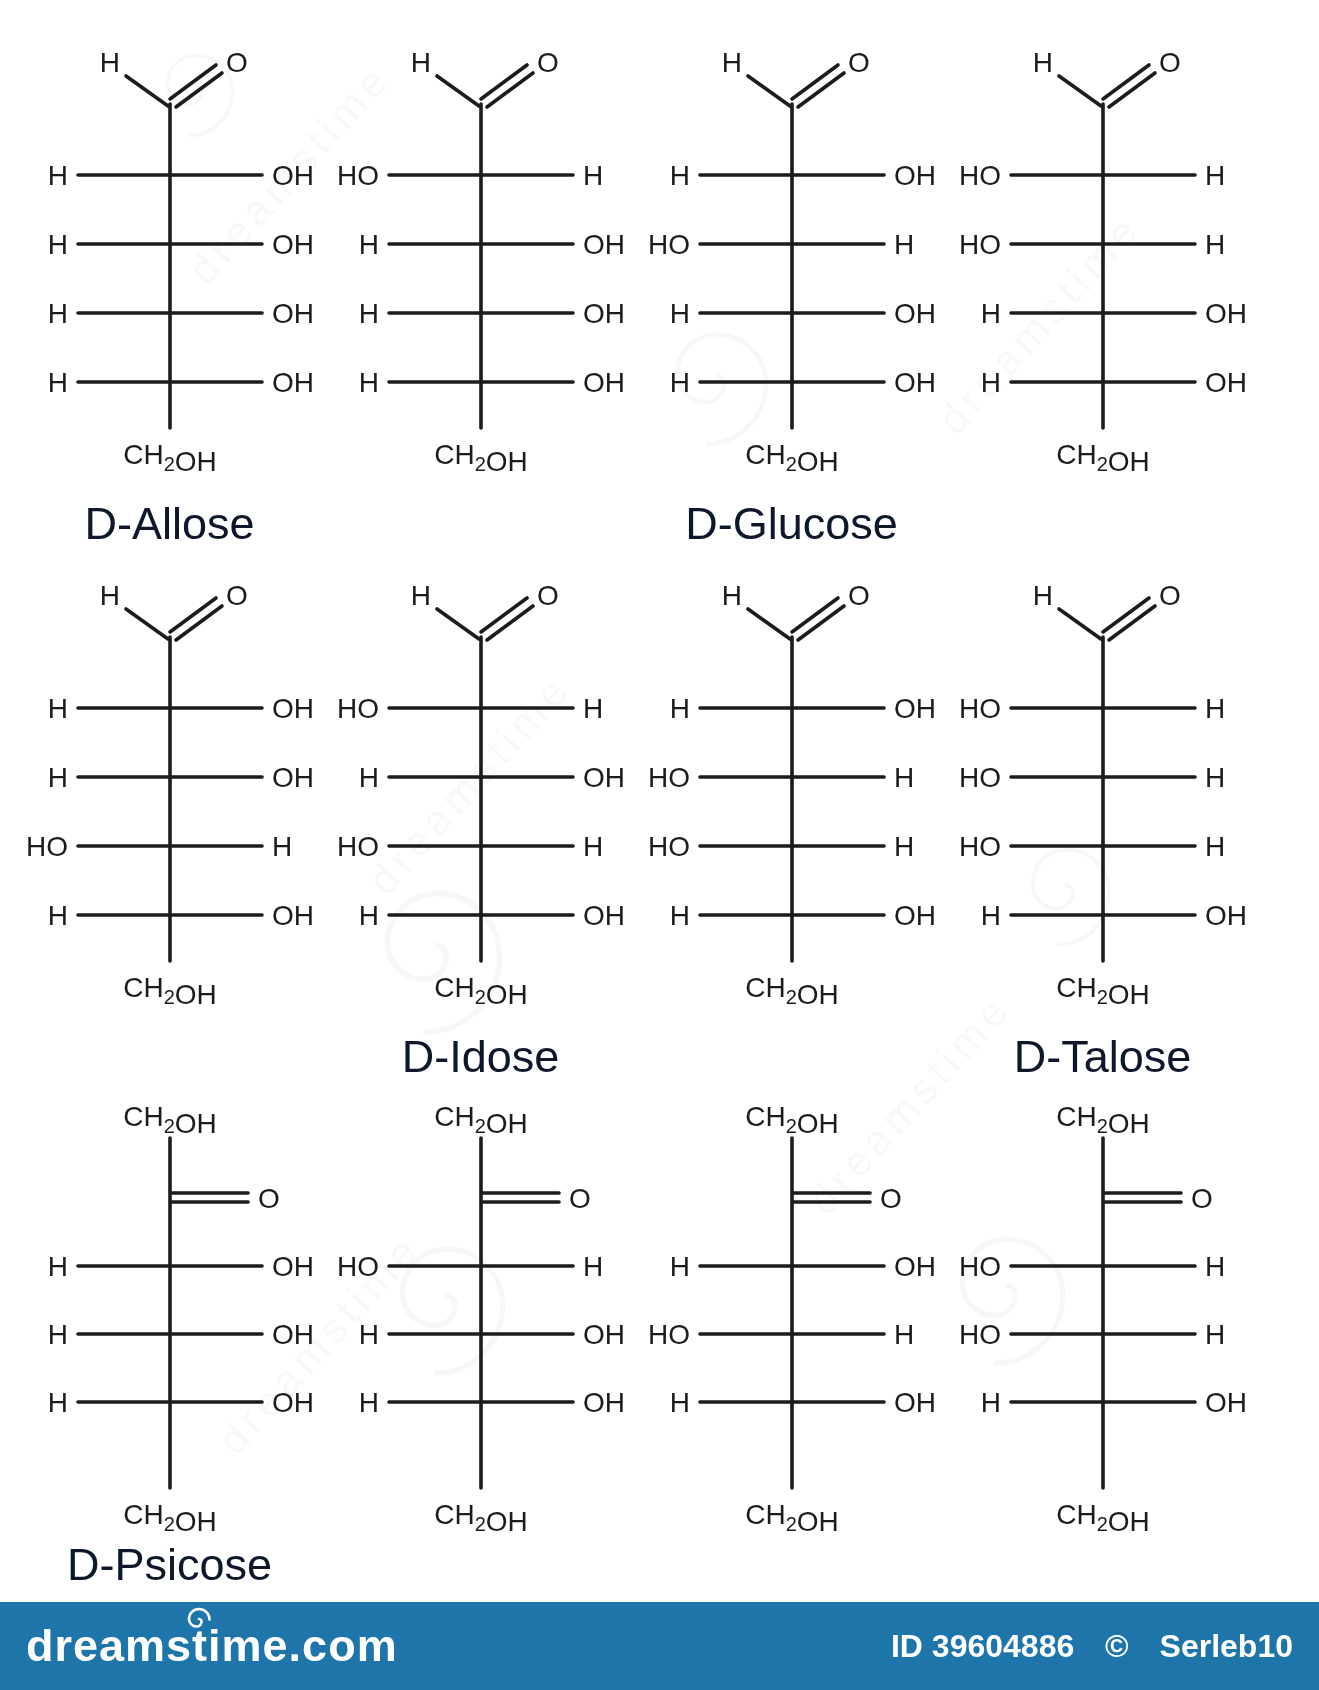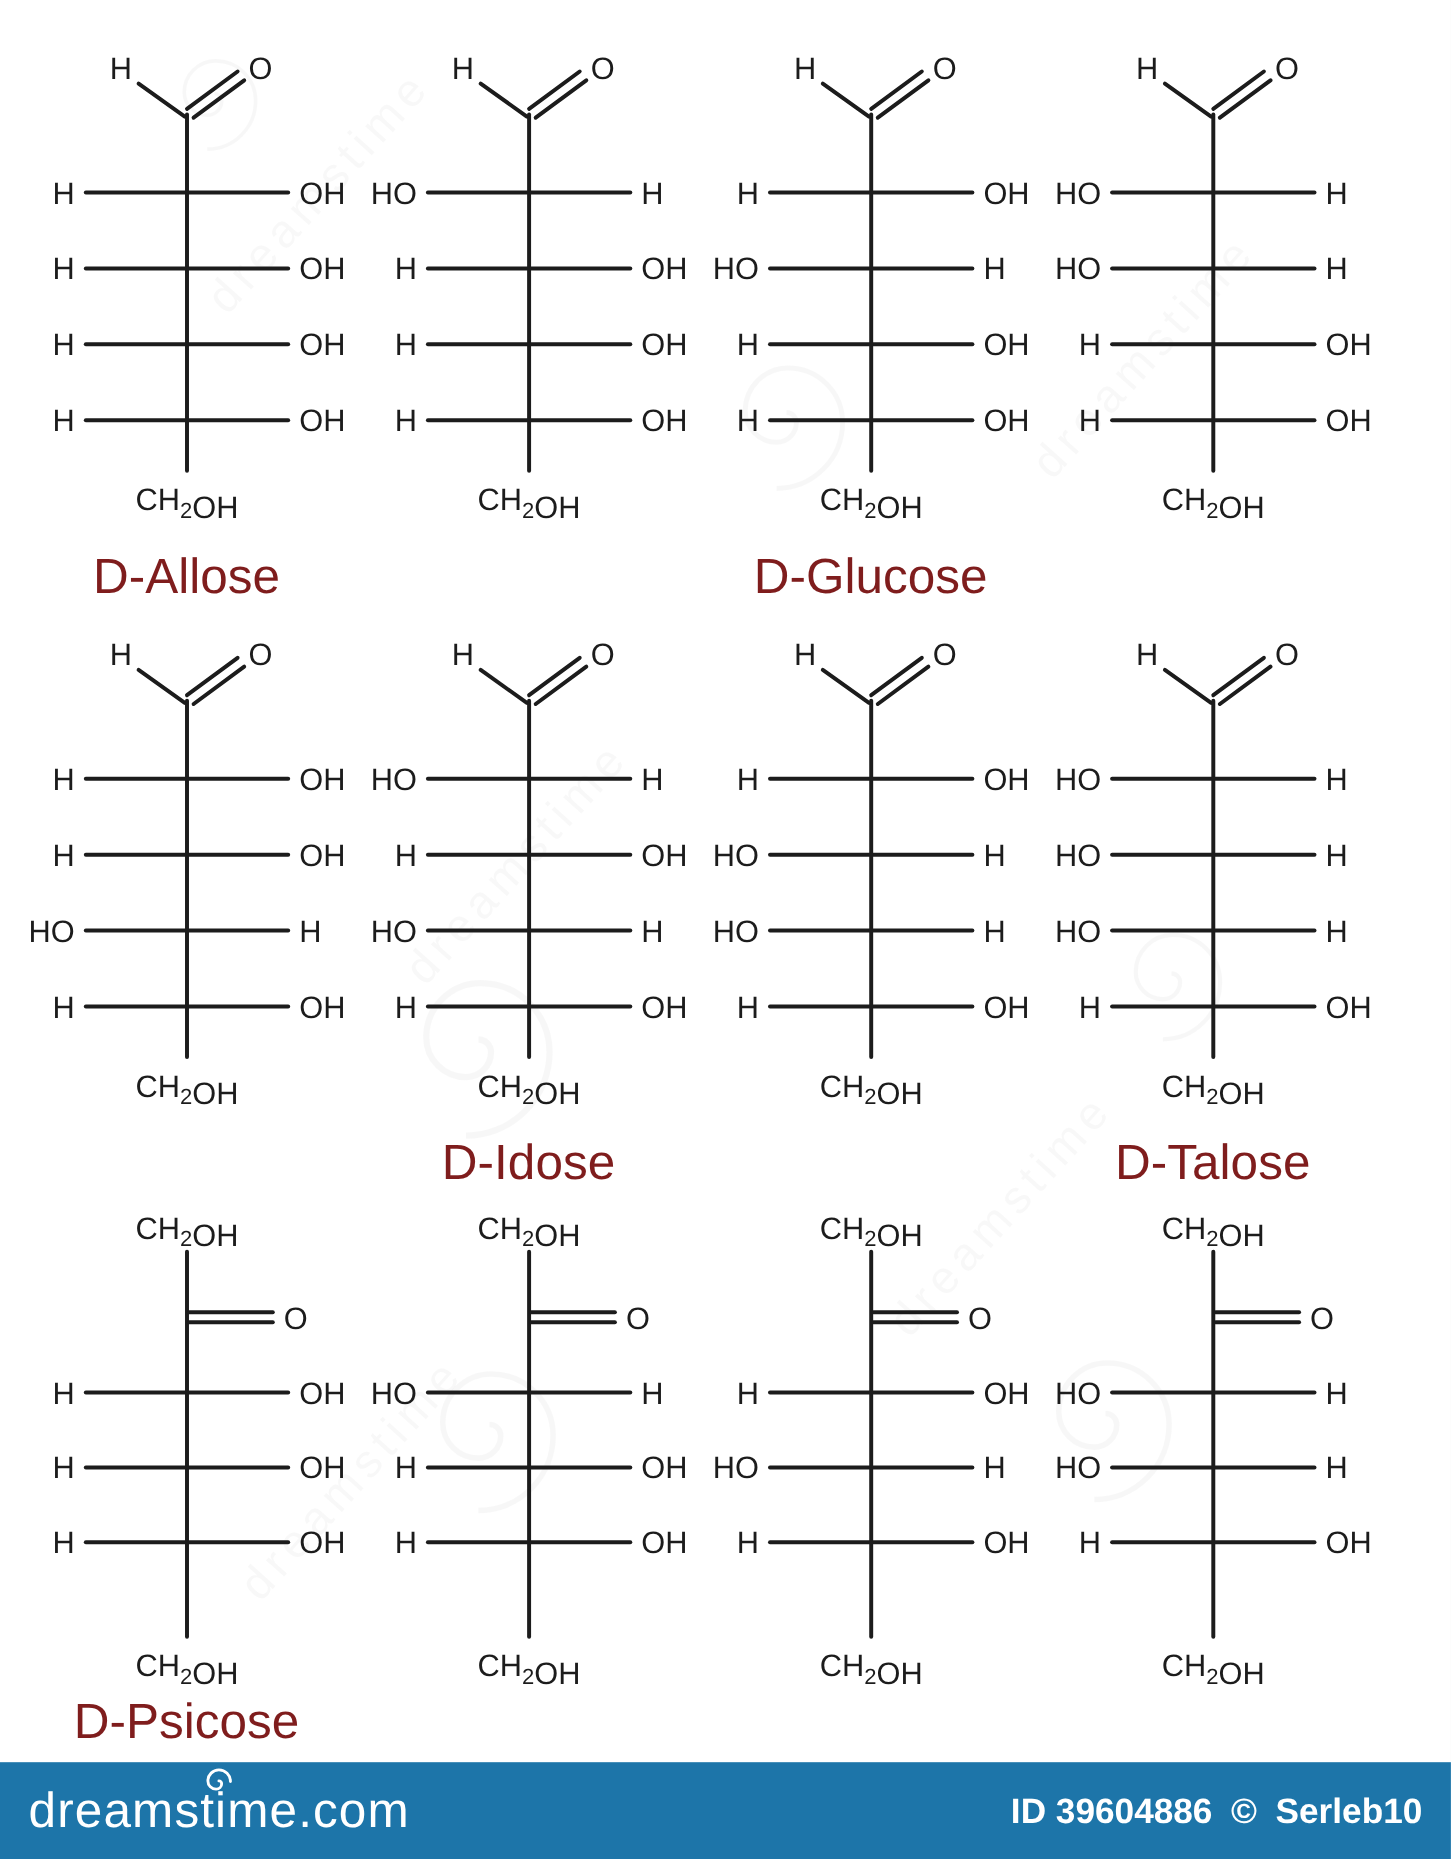--- a/index.html
+++ b/index.html
@@ -23,36 +23,36 @@
   .grid{
     position:absolute;top:30px;left:14px;width:1244px;
     display:grid;
     grid-template-columns:repeat(4,1fr);
     grid-template-rows:533px 533px auto;
     justify-items:center;
   }
   .cell{display:flex;flex-direction:column;align-items:center;}
   .mol-name{
     font-size:45px;line-height:1.1;margin-top:4px;
-    color:#7f1d1d;white-space:nowrap;text-align:left;
+    color:#0f172a;white-space:nowrap;text-align:left;
   }
   svg text{fill:#1c1c1c;}
   
   .footer{
     position:absolute;left:0;bottom:0;width:100%;height:88px;
     display:flex;align-items:center;justify-content:space-between;
     padding:0 26px;box-sizing:border-box;
   }
   .logo{
-    position:relative;font-size:45px;font-weight:normal;letter-spacing:1px;
+    position:relative;font-size:45px;font-weight:bold;letter-spacing:1px;
     color:#fff;white-space:nowrap;
   }
   .logo-spiral{position:absolute;left:160px;top:-14px;}
   .credit{font-size:32px;font-weight:bold;color:#fff;white-space:nowrap;}
-  .credit span{margin-left:8px;}
+  .credit span{margin-left:22px;}
 </style>
 </head>
 <body>
 
 <div class="page">
 
   <div class="wm-layer">
     <span class="wm-text" style="left:150px;top:150px;">dreamstime</span>
     <span class="wm-text" style="left:330px;top:760px;">dreamstime</span>
     <span class="wm-text" style="left:770px;top:1080px;">dreamstime</span>

